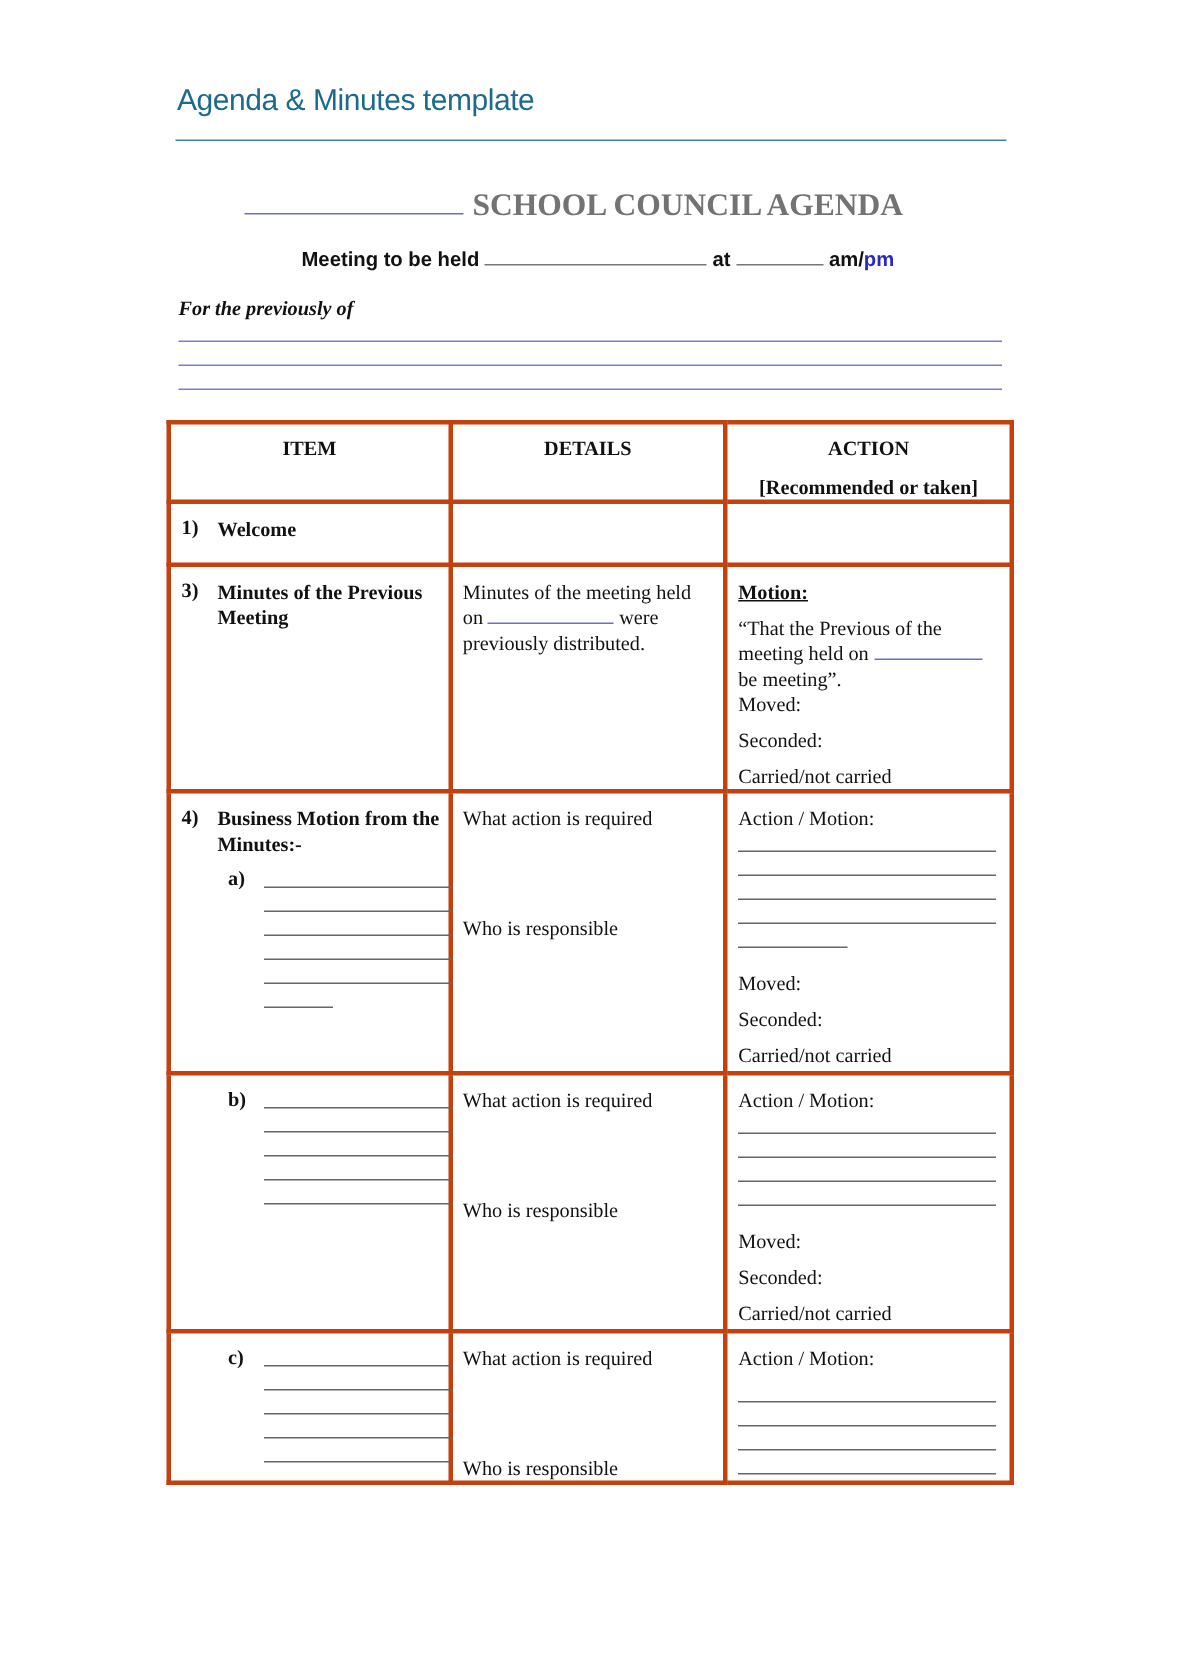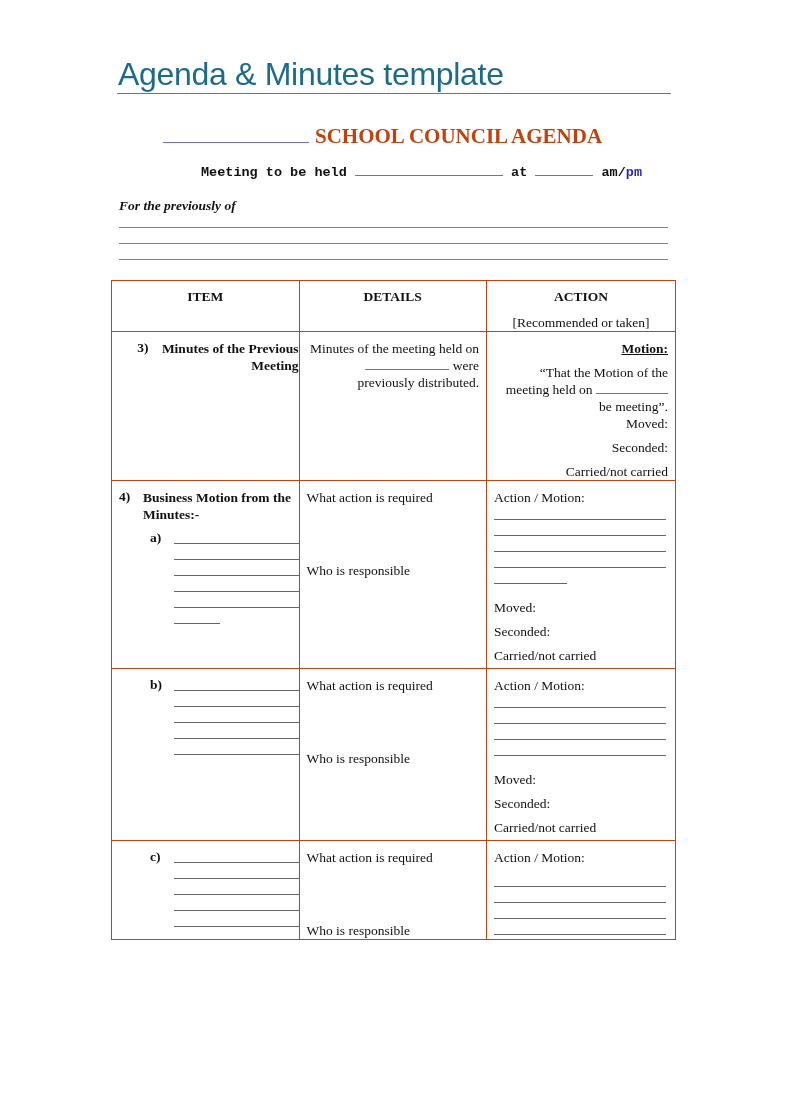--- a/index.html
+++ b/index.html
@@ -1,36 +1,36 @@
 <!DOCTYPE html>
 <html><head>
 <meta charset="utf-8">
 <style>
   html, body { margin:0; padding:0; background:#ffffff; }
   body { width:788px; height:1114px; position:relative; overflow:hidden;
          font-family:"DejaVu Serif","Liberation Serif",serif; color:#111; }
   .abs { position:absolute; }
-  .title { left:118px; top:56px; font-family:"Liberation Sans",sans-serif; font-size:32px;
+  .title { left:118px; top:56px; font-family:"Liberation Sans",sans-serif; font-size:20px;
            color:#1d6b8c; letter-spacing:-0.3px; }
   .title-rule { left:117px; top:93px; width:554px; height:0; border-top:1.5px solid #3f86a6; }
-  .heading { left:163px; top:124px; font-family:"Liberation Serif",serif; font-size:21px; font-weight:bold; color:#c2410c; white-space:nowrap; }
+  .heading { left:163px; top:124px; font-family:"Liberation Serif",serif; font-size:21px; font-weight:bold; color:#737373; white-space:nowrap; }
   .blank-blue { display:inline-block; border-bottom:1.5px solid #6d6ccd; vertical-align:baseline; }
   .heading .blank-blue { width:146px; margin-right:6px; }
-  .meeting { left:201px; top:165px; font-family:Liberation Mono, monospace; font-size:13.5px; font-weight:bold; white-space:nowrap; }
+  .meeting { left:201px; top:165px; font-family:Liberation Sans, sans-serif; font-size:13.5px; font-weight:bold; white-space:nowrap; }
   .blank-gray { display:inline-block; border-bottom:1px solid #777; vertical-align:baseline; height:10px; }
   .pm { color:#2a2ac0; }
   .attention { left:119px; top:198px; font-family:"Liberation Serif",serif; font-size:13.5px; font-style:italic; font-weight:bold; }
   .att-line { left:119px; width:549px; height:0; border-top:1.2px solid #7b7bd6; }
 
   table.agenda { position:absolute; left:111px; top:280px; border-collapse:collapse; width:565px;
                  font-family:"Liberation Serif",serif; font-size:13.5px; }
-  table.agenda td { border:1px solid #c2410c; vertical-align:top; padding:0; }
+  table.agenda td { border:3px solid #c2410c; vertical-align:top; padding:0; }
   .c1 { width:187px; } .c2 { width:188px; } .c3 { width:188px;margin-left:20px; }
   .hdr { text-align:center; font-weight:bold; padding-top:8px !important; }
-  .hdr .sub { display:block; margin-top:10px; font-weight:normal; }
+  .hdr .sub { display:block; margin-top:10px; font-weight:bold; }
   .item { position:relative; padding:8px 0 0 7px !important; font-weight:bold; }
   .num { display:inline-block; width:24px; }
   .lbl { display:inline-block; vertical-align:top; width:150px; line-height:17px; }
   .det { padding:8px 7px 0 7px !important; line-height:17px;margin-top:24px; }
   .act { padding:8px 7px 0 7px !important; line-height:17px; }
   .gap { height:7px; }
   .line-g { height:0; border-top:1px solid #666; margin:0; }
   .sub-item { position:relative; }
   .sub-letter { position:absolute; left:31px; font-weight:bold; }
   .sub-lines { position:absolute; left:55px; width:126px; }
@@ -64,36 +64,43 @@
   <tbody>
       <tr style="height:48px;">
     <td class="c1 hdr">ITEM</td>
     <td class="c2 hdr">DETAILS</td>
     <td class="c3 hdr">
       <span>ACTION</span>
       <span class="sub">[Recommended or taken]</span>
     </td>
   </tr>
 
-
-
-  <tr style="height:147px;text-align:right;">
+  <tr style="height:42px;">
+    <td class="item">
+      <span class="num">1)</span><span class="lbl">Welcome</span>
+    </td>
+    <td></td>
+    <td></td>
+  </tr>
+
+
+  <tr style="height:147px;">
     <td class="item">
       <span class="num">3)</span><span class="lbl">Minutes of the Previous Meeting</span>
     </td>
     <td class="det">
       <span>Minutes of the meeting held on</span>
       <span class="blank-blue" style="width:84px;"></span>
       <span>were previously distributed.</span>
     </td>
     <td class="act">
       <div style="font-weight:bold;text-decoration:underline;">Motion:</div>
       <div class="gap"></div>
       <div>
-        <span>“That the Motion of the meeting held on</span>
+        <span>“That the Previous of the meeting held on</span>
         <span class="blank-blue" style="width:72px;"></span>
         <span>be meeting”.</span>
       </div>
       <div>Moved:</div>
       <div class="gap"></div>
       <div>Seconded:</div>
       <div class="gap"></div>
       <div>Carried/not carried</div>
     </td>
   </tr>

